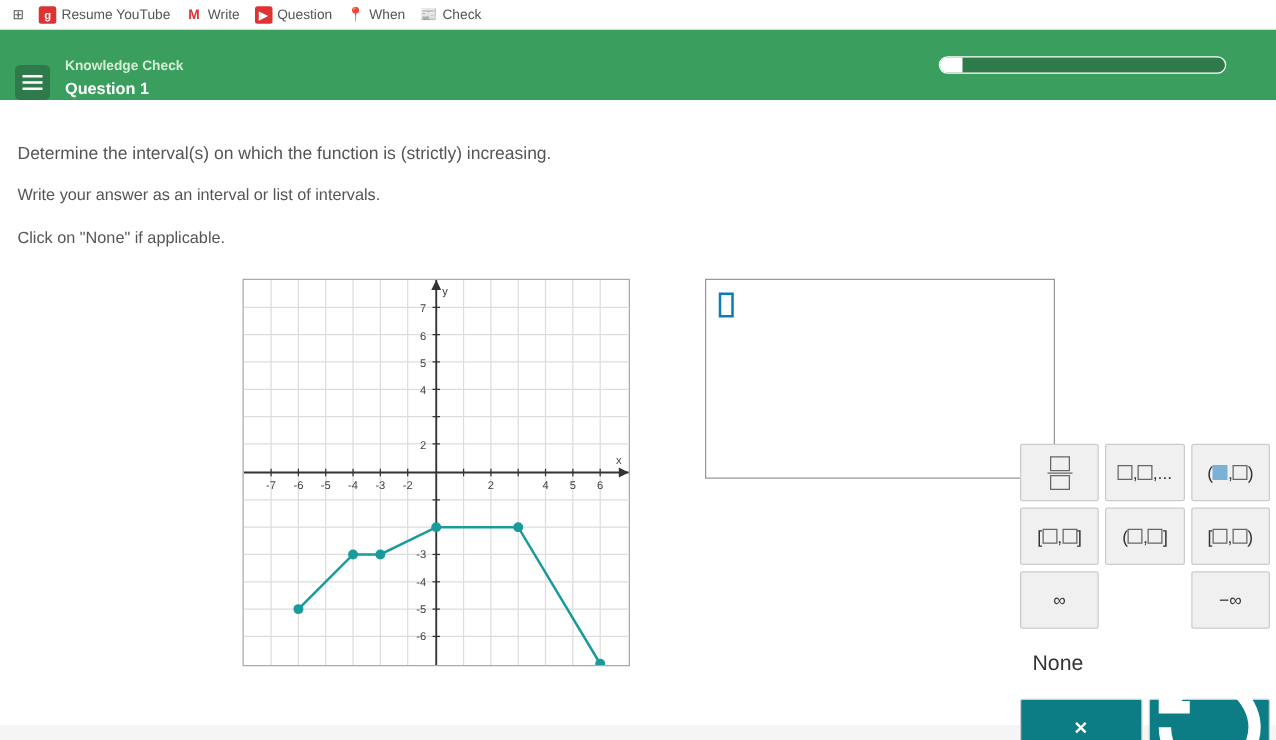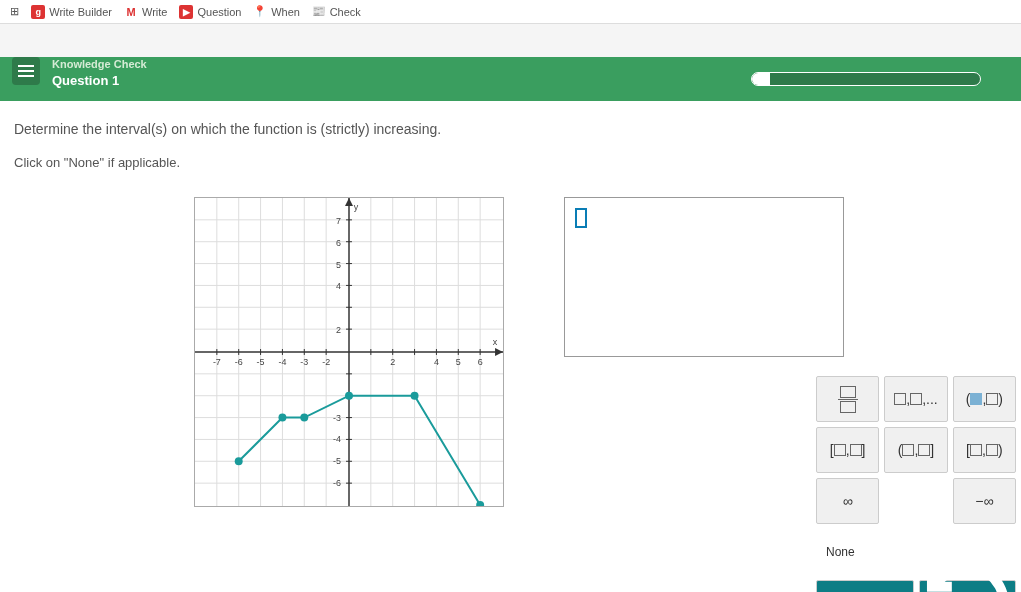--- a/index.html
+++ b/index.html
@@ -4,63 +4,63 @@
   <style>
     * { margin: 0; padding: 0; box-sizing: border-box; }
     body { font-family: Arial, sans-serif; background: #f5f5f5; width: 1021px; height: 592px; overflow: hidden; }
     
     .bookmarks-bar { background: #fff; height: 24px; display: flex; align-items: center; padding: 0 10px; gap: 12px; border-bottom: 1px solid #ddd; }
     .bookmark-item { display: flex; align-items: center; gap: 4px; font-size: 11px; color: #555; cursor: pointer; }
     .bookmark-icon { width: 14px; height: 14px; display: inline-flex; align-items: center; justify-content: center; }
     .bookmark-icon.red { background: #d33; border-radius: 2px; color: #fff; font-size: 9px; font-weight: bold; }
     .bookmark-icon.gmail { color: #d33; font-weight: bold; }
     
-    .header-bar { background: #3a9e5f; height: 44px; display: flex; align-items: flex-start; padding: 0 12px; gap: 12px; position: relative; margin-top: 33px; }
+    .header-bar { background: #3a9e5f; height: 56px; display: flex; align-items: flex-end; padding: 0 12px; gap: 12px; position: relative; }
     .menu-button { width: 28px; height: 28px; background: #2e7a4a; border-radius: 4px; display: flex; flex-direction: column; align-items: center; justify-content: center; gap: 3px; cursor: pointer; }
     .menu-line { width: 16px; height: 2px; background: #fff; }
     .header-text { color: #fff; font-size: 12px; line-height: 1.4; }
     .header-subtitle { font-weight: bold; font-size: 11px; color: #d5ebd5; }
     .header-title { font-weight: bold; font-size: 13px; }
     .progress-wrapper { position: absolute; right: 40px; top: 50%; transform: translateY(-50%); width: 230px; height: 14px; background: #2e7a4a; border-radius: 7px; border: 1px solid #fff; }
     .progress-fill { width: 8%; height: 100%; background: #fff; border-radius: 7px 0 0 7px; }
     
-    .content { padding: 20px 14px; background: #fff; min-height: 500px; position: relative; }
+    .content { padding: 34px 14px; background: #fff; min-height: 500px; position: relative; }
     .question-text { font-size: 14px; color: #555; margin-bottom: 16px; }
     .instruction-text { font-size: 13px; color: #555; line-height: 1.5; margin-bottom: 4px; }
     
     .workspace { display: flex; gap: 60px; margin-top: 24px; align-items: flex-start; }
     
     .graph-container { border: 1px solid #aaa; width: 310px; height: 310px; position: relative; background: #fff; }
     .graph-svg { width: 100%; height: 100%; }
     
     .answer-box { border: 1px solid #999; width: 280px; height: 160px; padding: 10px; background: #fff; position: relative; }
     .answer-cursor { display: inline-block; width: 12px; height: 20px; border: 2px solid #0a7db5; background: transparent; }
     
     .keypad { position: absolute; right: 5px; top: 275px; width: 200px; display: grid; grid-template-columns: repeat(3, 1fr); gap: 5px; }
     .keypad-btn { background: #f0f0f0; border: 1px solid #ccc; height: 46px; display: flex; align-items: center; justify-content: center; font-size: 14px; color: #333; cursor: pointer; border-radius: 2px; }
     .keypad-btn.fraction { flex-direction: column; gap: 1px; }
     .keypad-btn.fraction .frac-box { width: 16px; height: 12px; border: 1.5px solid #666; display: block; }
     .keypad-btn.fraction .frac-line { width: 20px; height: 1px; background: #666; }
     .keypad-btn.action { background: #0d7d85; color: #fff; font-weight: bold; }
-    .keypad-btn.none { font-size: 12px; }
+    .keypad-btn.none { font-size: 17px; }
     .keypad-btn .box-sym { display: inline-block; width: 12px; height: 12px; border: 1.5px solid #666; vertical-align: middle; }
     .keypad-btn .blue-box { display: inline-block; width: 12px; height: 12px; background: #7bb1d4; vertical-align: middle; }
     .keypad-wide { grid-column: span 3; display: flex; gap: 5px; }
     .keypad-wide .keypad-btn { flex: 1; }
   </style>
 </head>
 <body>
 
 <div class="bookmarks-bar">
   <div class="bookmark-item">
     <span>⊞</span>
   </div>
   <div class="bookmark-item">
     <span class="bookmark-icon red">g</span>
-    <span>Write Builder</span>
+    <span>Resume YouTube</span>
   </div>
   <div class="bookmark-item">
     <span class="bookmark-icon gmail">M</span>
     <span>Write</span>
   </div>
   <div class="bookmark-item">
     <span class="bookmark-icon red">▶</span>
     <span>Question</span>
   </div>
   <div class="bookmark-item">
@@ -83,20 +83,21 @@
     <div class="header-subtitle">Knowledge Check</div>
     <div class="header-title">Question 1</div>
   </div>
   <div class="progress-wrapper">
     <div class="progress-fill"></div>
   </div>
 </div>
 
 <div class="content">
   <p class="question-text">Determine the interval(s) on which the function is (strictly) increasing.</p>
+  <p class="instruction-text">Write your answer as an interval or list of intervals.</p>
   <p class="instruction-text" style="margin-top:14px;">Click on "None" if applicable.</p>
 
   <div class="workspace">
     <div style="width:120px;"></div>
     <div class="graph-container">
       <svg class="graph-svg" viewBox="0 0 310 310">
 
         <g stroke="#ddd" stroke-width="1">
           <line x1="22" y1="0" x2="22" y2="310"></line>
             <line x1="44" y1="0" x2="44" y2="310"></line>

